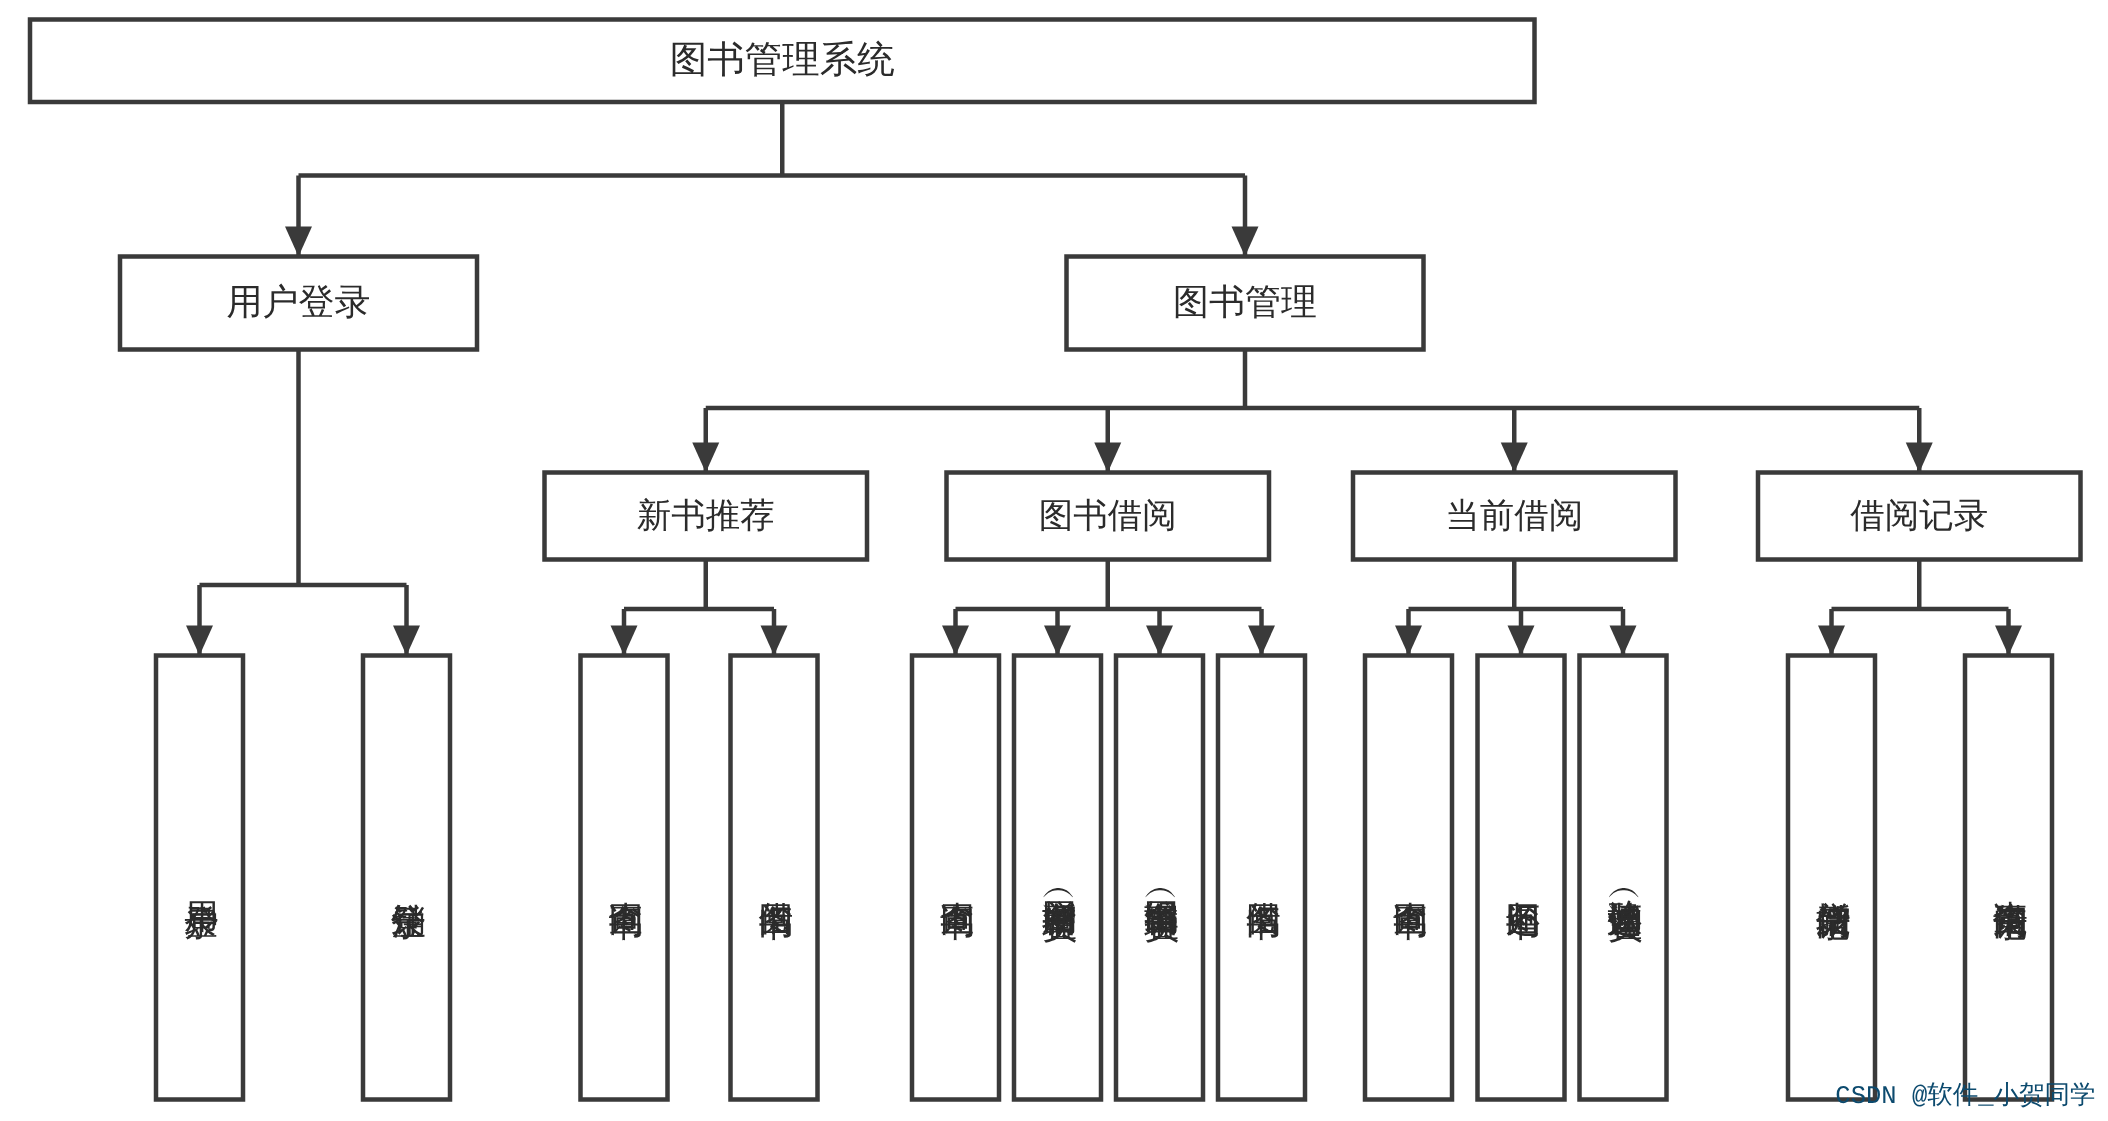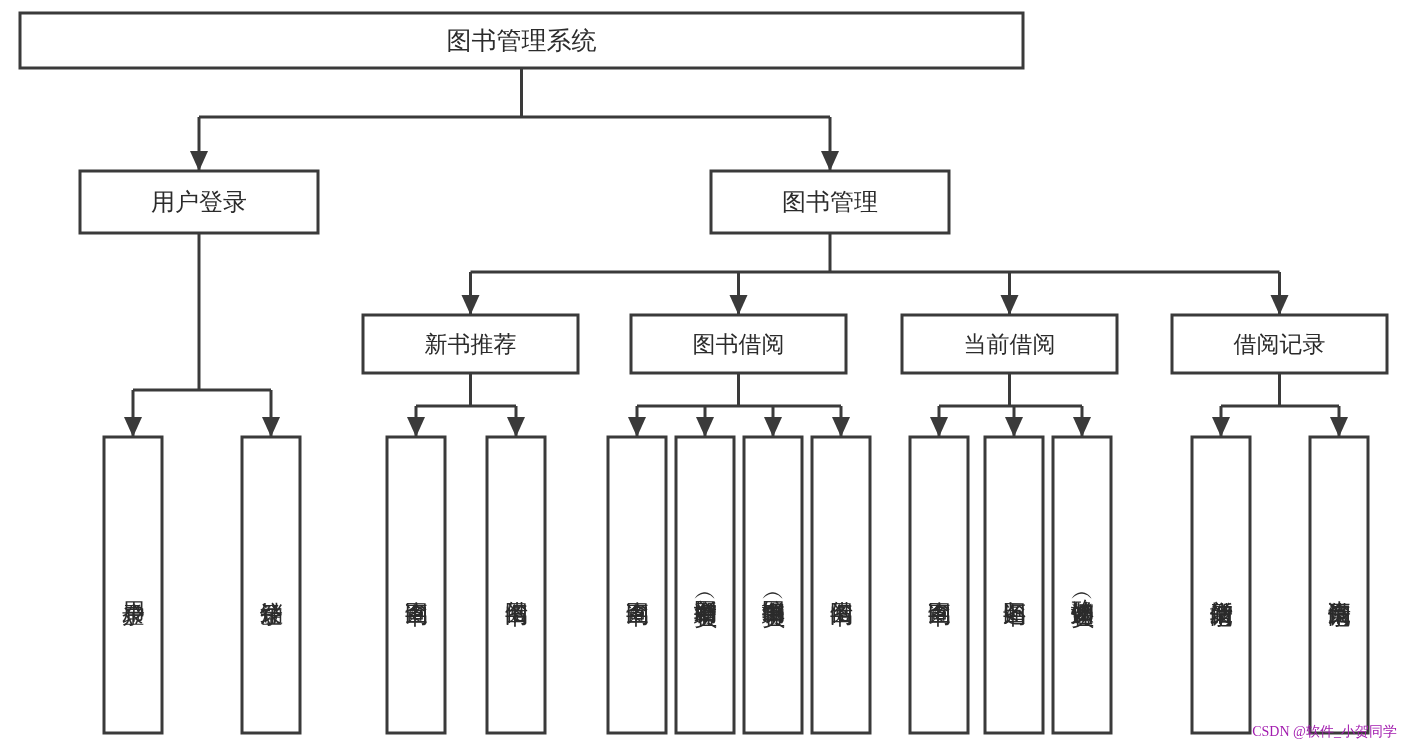--- a/index.html
+++ b/index.html
@@ -64,23 +64,23 @@
     line-height: 1.12;
     color: #2b2b2b;
     letter-spacing: 1px;
     white-space: nowrap;
     text-align: center;
   }
   .watermark {
     position: absolute;
     right: 8px;
     bottom: 6px;
-    font-family: Liberation Serif, serif;
-    font-size: 14px;
-    color: #a21caf;
+    font-family: Liberation Mono, monospace;
+    font-size: 17px;
+    color: #0c4a6e;
     white-space: nowrap;
     user-select: none;
   }
 </style>
 </head>
 <body>
 
 <div id="diagram-root">
   <svg class="diagram" viewBox="0 0 1405 747">
     <g id="connectors-layer">

